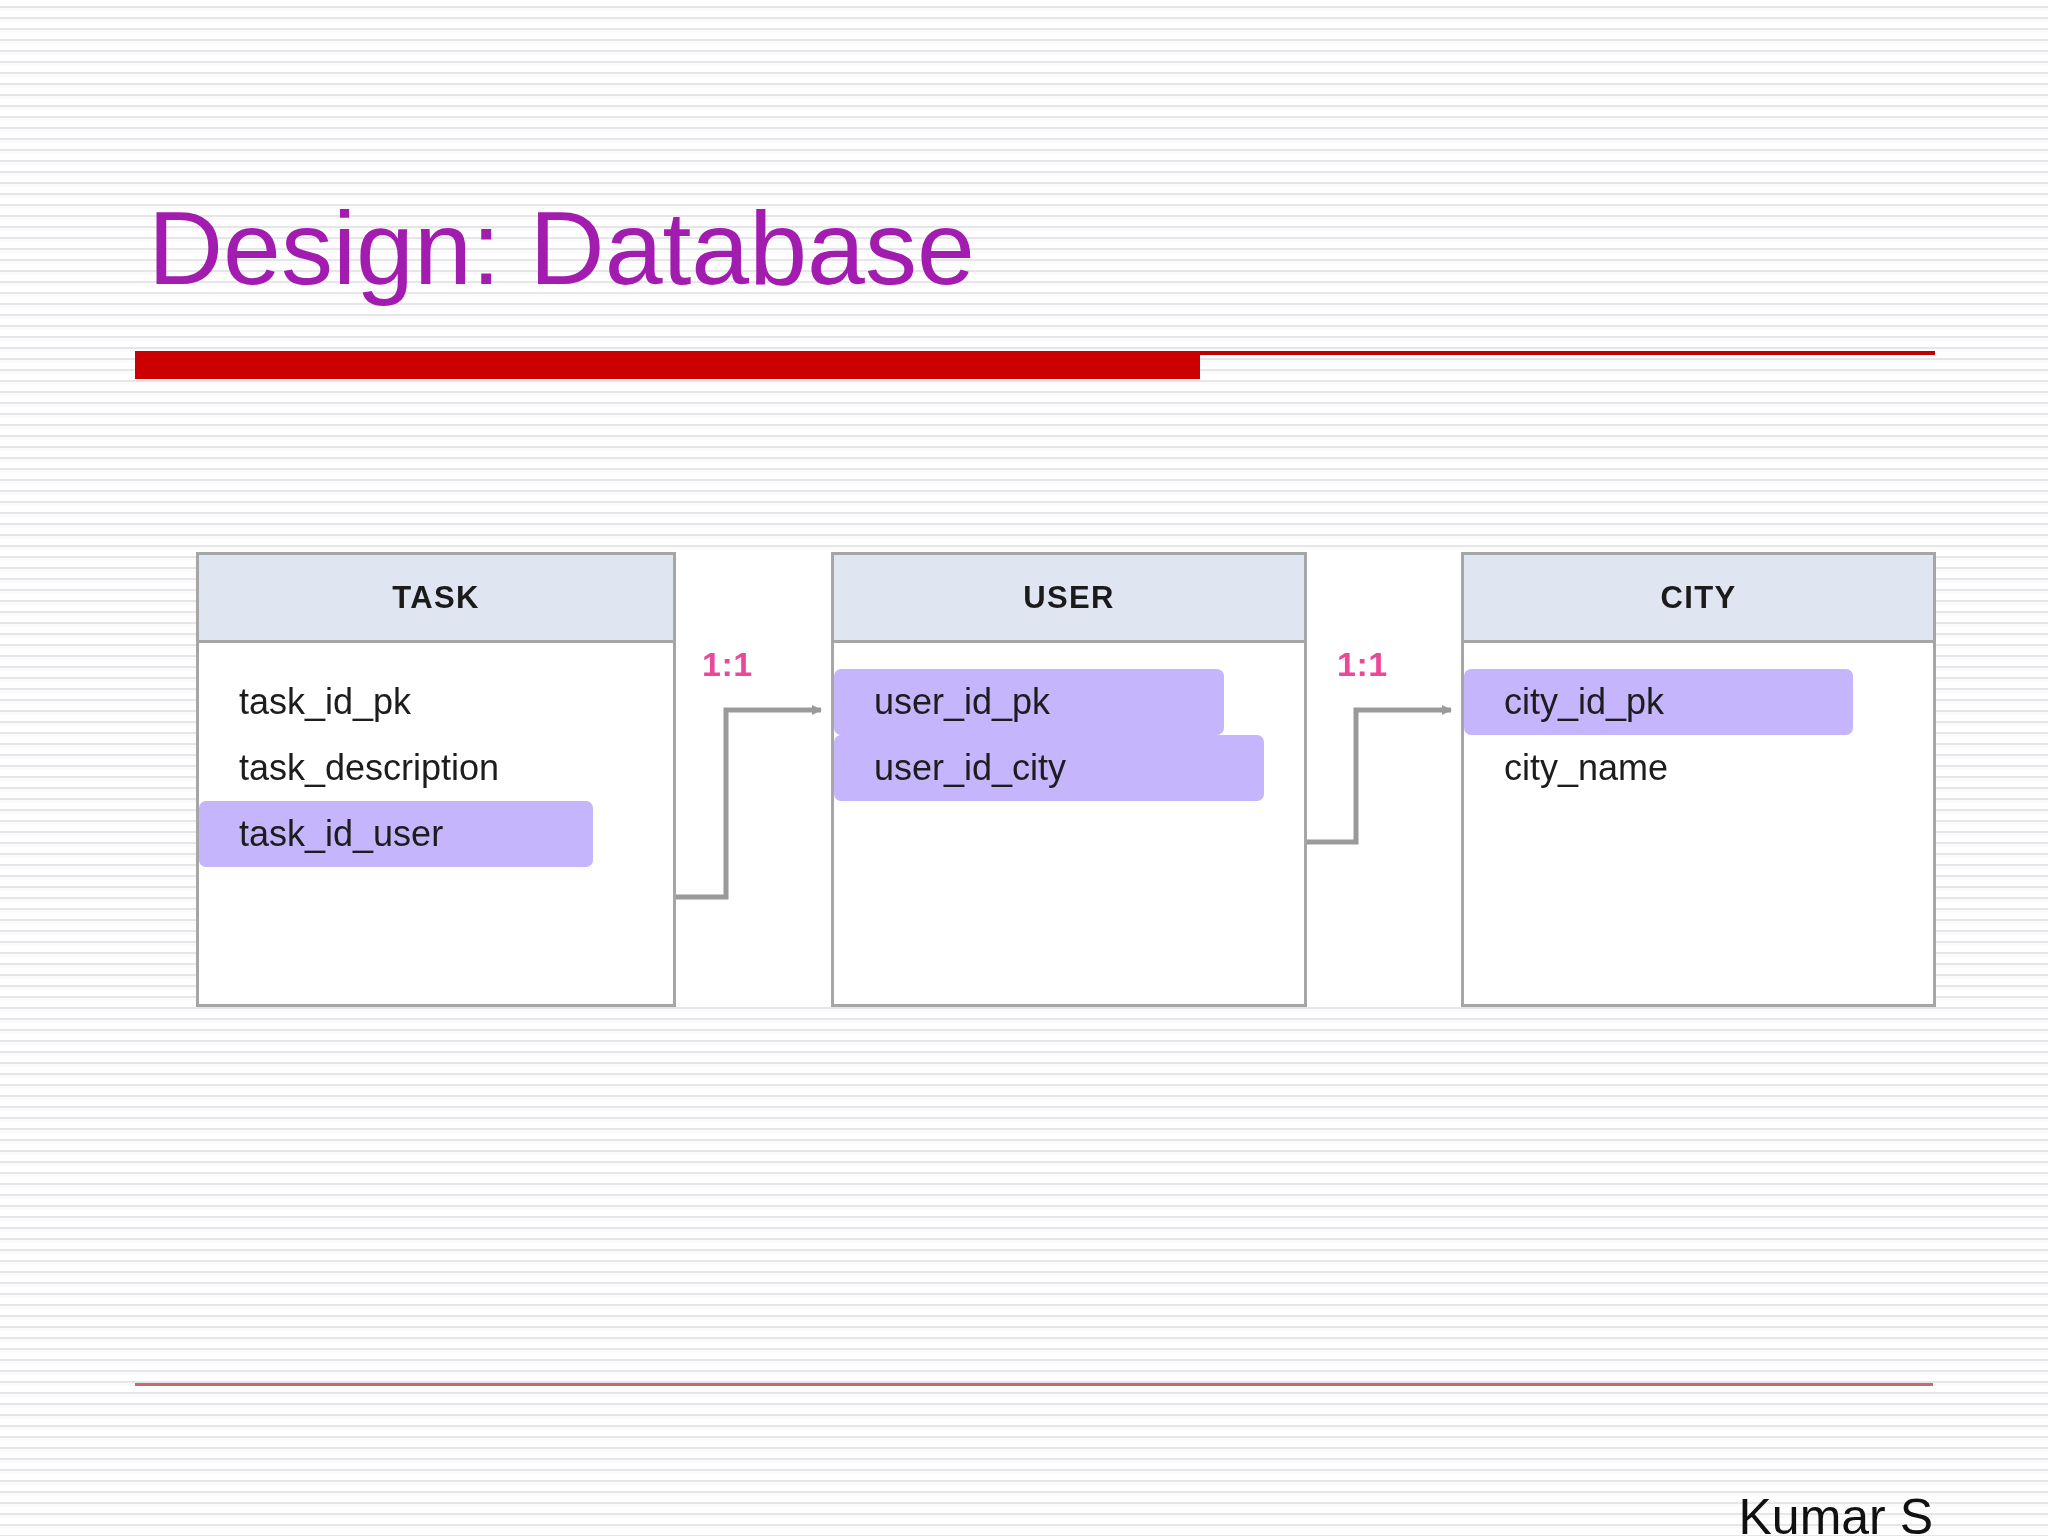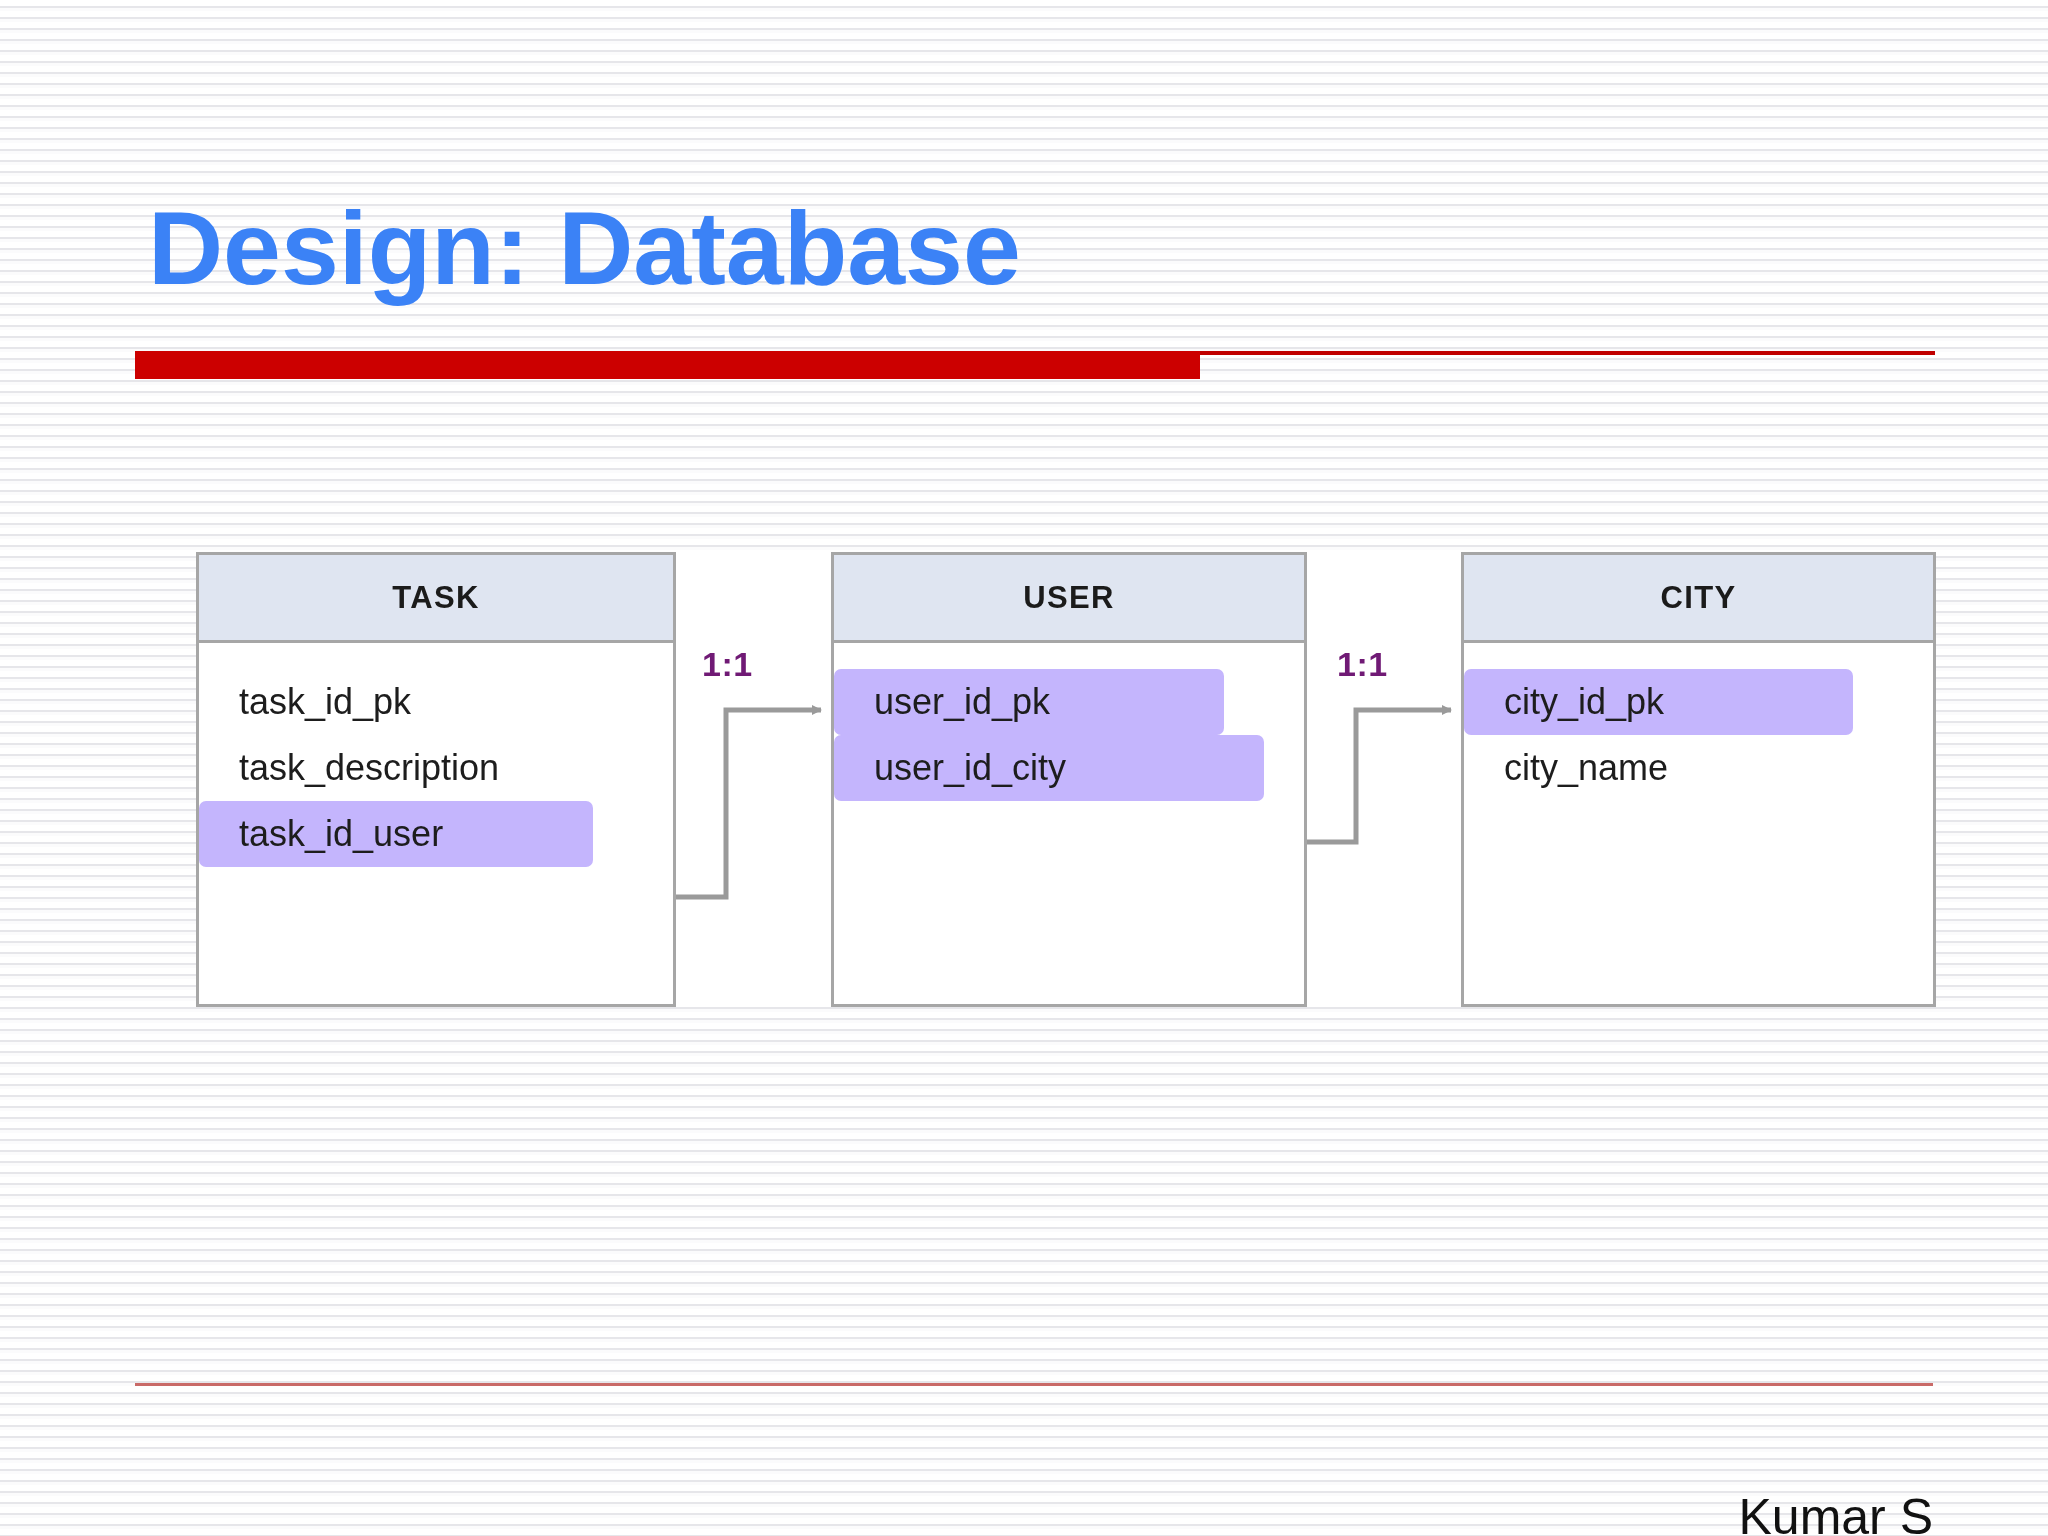--- a/index.html
+++ b/index.html
@@ -33,24 +33,24 @@
     );
   }
 
   
   #title {
     position: absolute;
     left: 148px;
     top: 196px;
     font-size: 104px;
     line-height: 1;
-    color: #3b82f6;
+    color: #a21caf;
     letter-spacing: 0px;
     white-space: nowrap;
-    font-weight: 700;
+    font-weight: 400;
   }
 
   
   #title-rule-thin {
     position: absolute;
     left: 135px;
     top: 351px;
     width: 1800px;
     height: 4px;
     background: #c00000;
@@ -138,21 +138,21 @@
 
   
   #ent-task { left: 0px;    top: 0px;   width: 480px; height: 455px; }
   #ent-user { left: 635px;  top: 0px;   width: 476px; height: 455px; }
   #ent-city { left: 1265px; top: 0px;   width: 475px; height: 455px; }
 
   
   .card-label {
     position: absolute;
     font-size: 34px;
-    color: #701a75;
+    color: #ec4899;
     font-weight: bold;
     letter-spacing: 0.5px;
   }
   #card-1 { left: 506px;  top: 93px; }
   #card-2 { left: 1141px; top: 93px; }
 
   
   #connectors {
     position: absolute;
     left: 0; top: 0;

